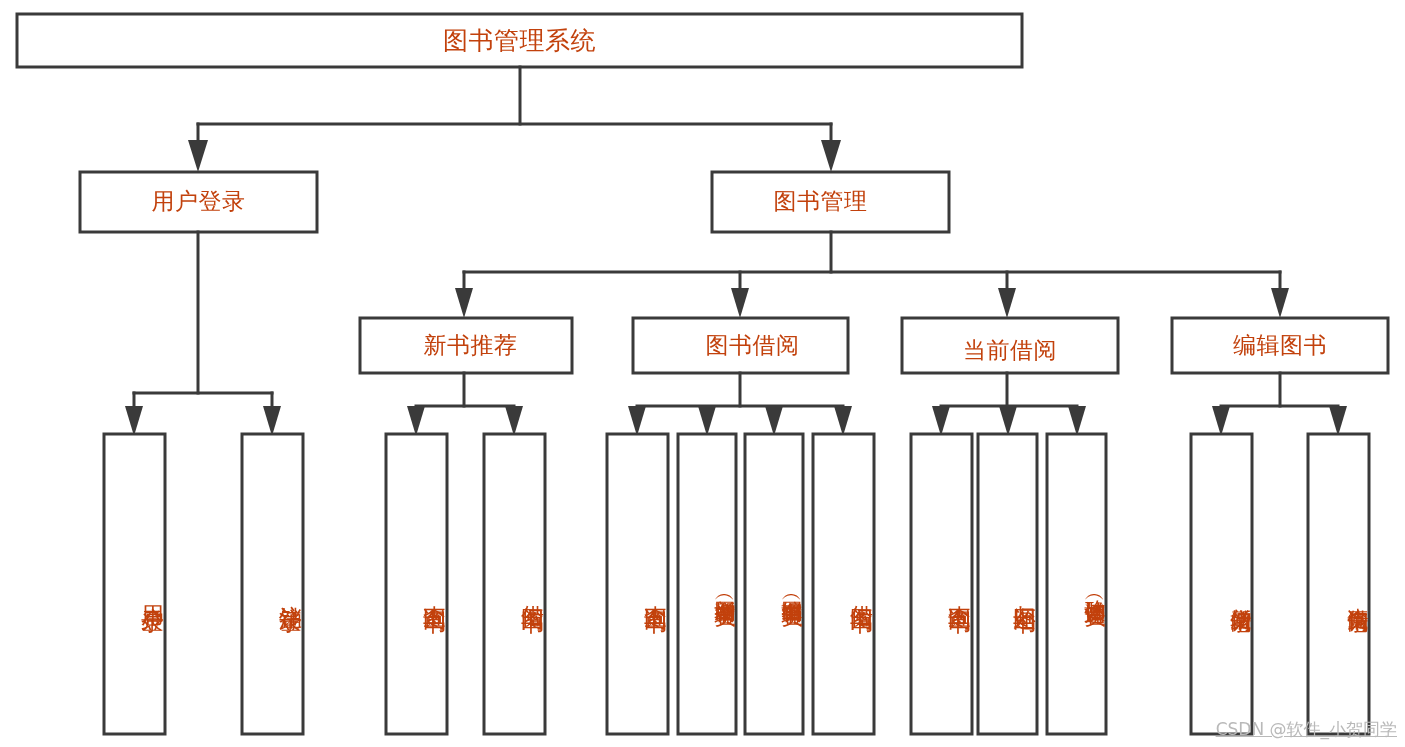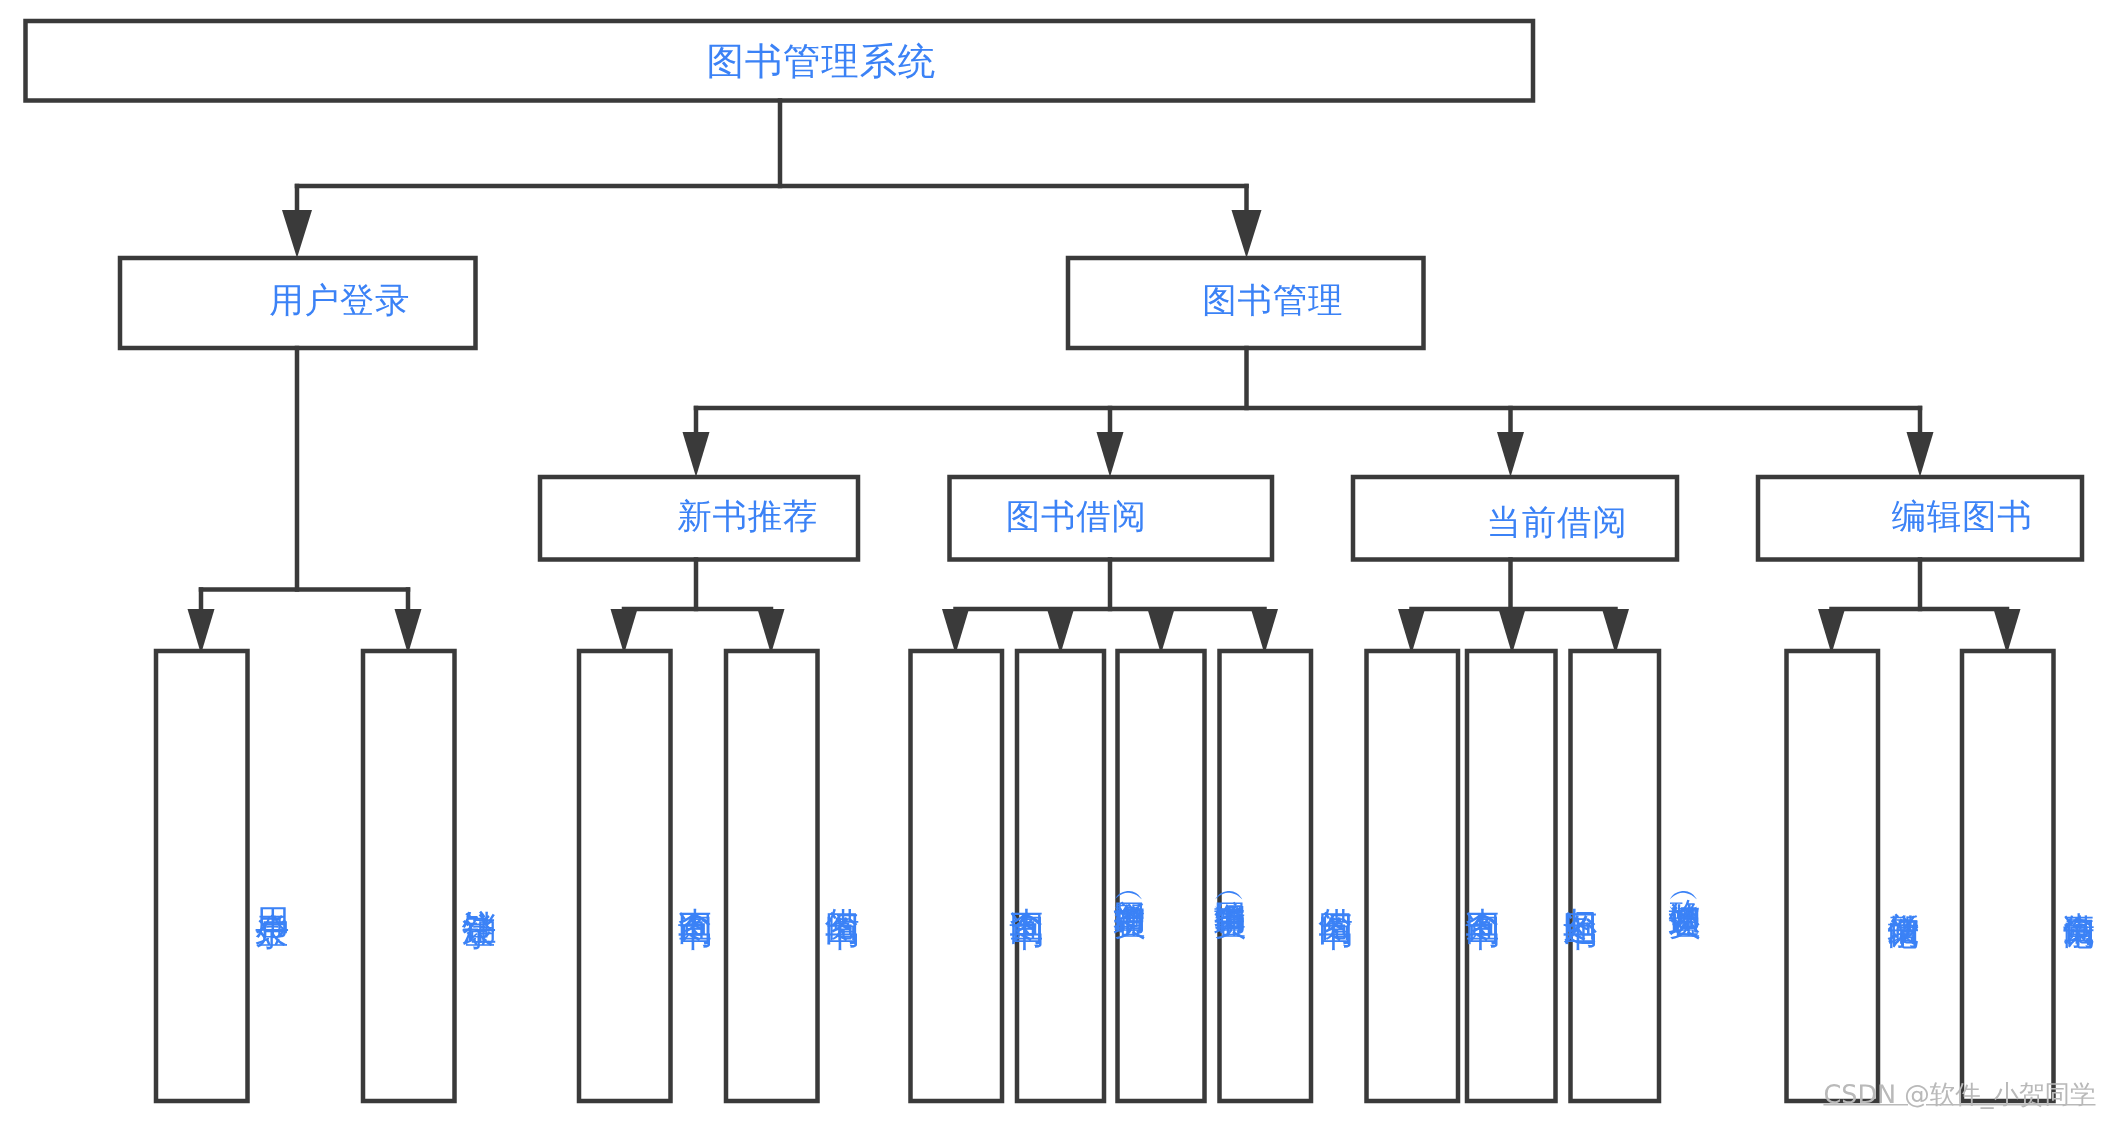--- a/index.html
+++ b/index.html
@@ -40,25 +40,24 @@
   }
   .arrow-head {
     fill: #3a3a3a;
     stroke: none;
   }
   .node-label {
     position: absolute;
     display: flex;
     align-items: center;
     justify-content: center;
-    color: #3b82f6;
+    color: #c2410c;
     font-family: "DejaVu Sans", "Liberation Sans", sans-serif;
     pointer-events: none;
     letter-spacing: 0.5px;
-    margin-left: 28px;
   }
   .label-horizontal {
     font-size: 23px;
     line-height: 1.1;
   }
   .label-title {
     font-size: 25px;
   }
   .label-vertical {
     writing-mode: vertical-rl;
@@ -170,22 +169,22 @@
     <rect class="node-box" x="1308" y="434" width="61" height="300"></rect>
 
   </svg>
 
   <div class="node-label label-title" style="left:17px; top:14px; width:1005px; height:53px;">图书管理系统</div>
 
   <div class="node-label label-horizontal" style="left:80px; top:172px; width:237px; height:60px;">用户登录</div>
   <div class="node-label label-horizontal" style="left:712px; top:172px; width:217px; height:60px;">图书管理</div>
 
   <div class="node-label label-horizontal" style="left:360px; top:318px; width:221px; height:55px;">新书推荐</div>
-  <div class="node-label label-horizontal" style="left:601px; top:318px; width:177px; height:55px;">图书借阅</div>
-  <div class="node-label label-horizontal" style="left:902px; top:318px; width:216px; height:66px;font-family:Liberation Mono, monospace;">当前借阅</div>
+  <div class="node-label label-horizontal" style="left:664px; top:318px; width:177px; height:55px;">图书借阅</div>
+  <div class="node-label label-horizontal" style="left:902px; top:318px; width:216px; height:66px;">当前借阅</div>
   <div class="node-label label-horizontal" style="left:1172px; top:318px; width:216px; height:55px;">编辑图书</div>
 
   <div class="node-label label-vertical" style="left:104px; top:434px; width:61px; height:300px;">用户登录</div>
   <div class="node-label label-vertical" style="left:242px; top:434px; width:61px; height:300px;">注销登录</div>
 
   <div class="node-label label-vertical" style="left:386px; top:434px; width:61px; height:300px;">查询图书</div>
   <div class="node-label label-vertical" style="left:484px; top:434px; width:61px; height:300px;">借阅图书</div>
 
   <div class="node-label label-vertical" style="left:607px; top:434px; width:61px; height:300px;">查询图书</div>
   <div class="node-label label-vertical compact" style="left:678px; top:434px; width:58px; height:300px; padding-top:6px;">新增图书（管理员）</div>

